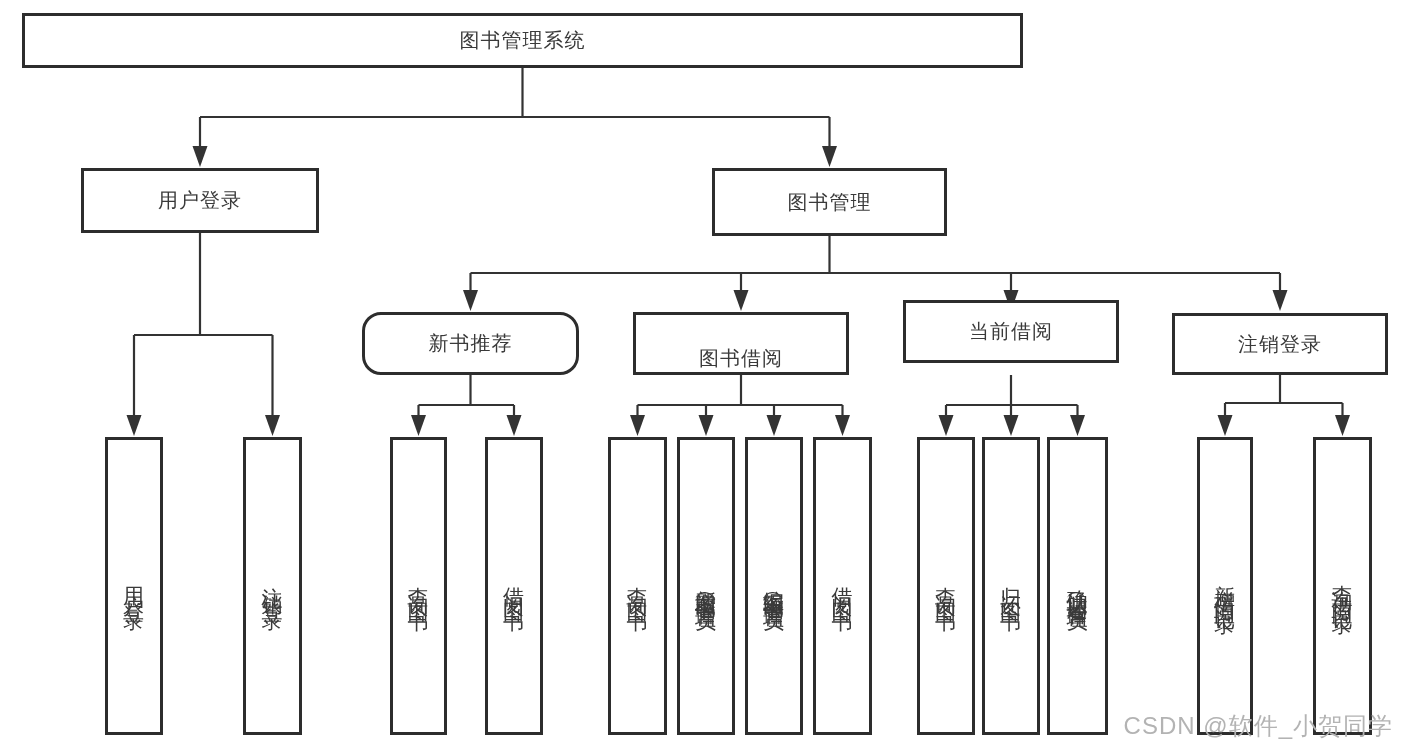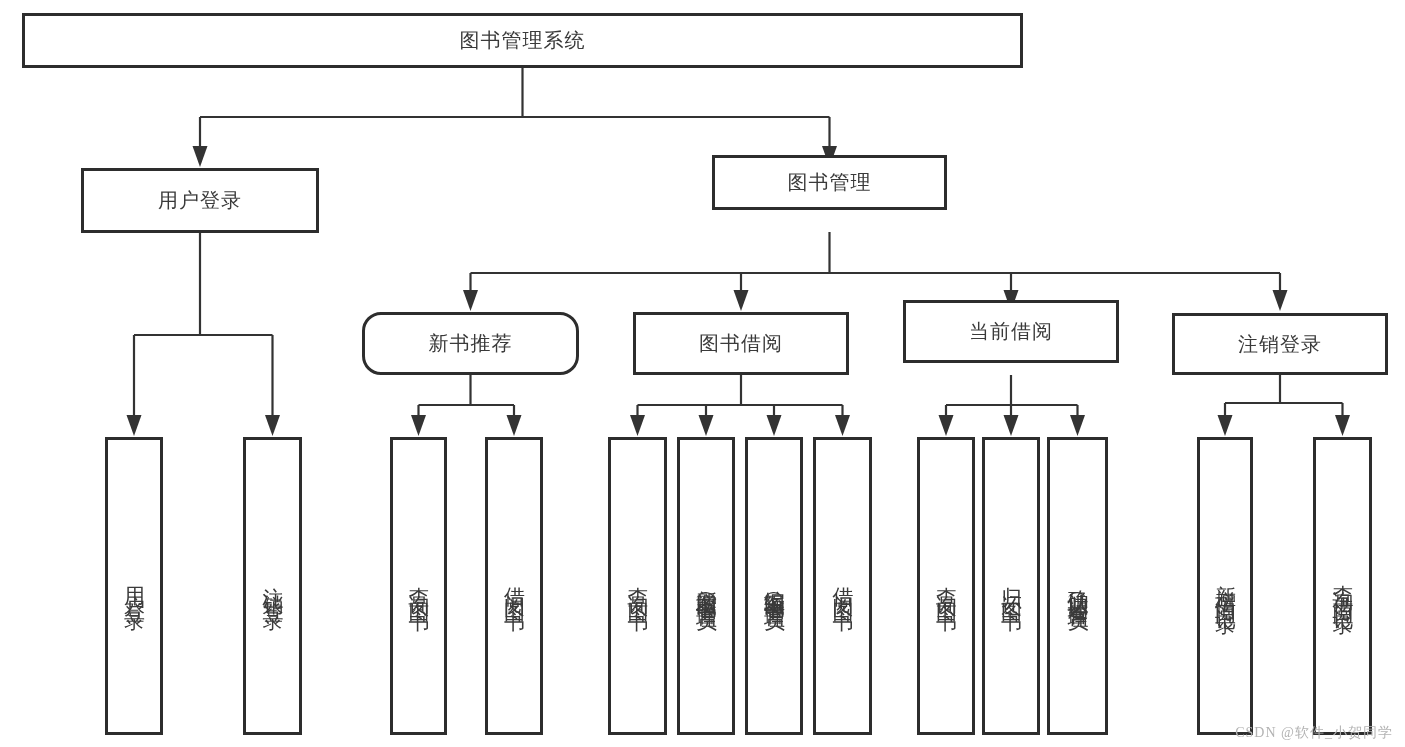--- a/index.html
+++ b/index.html
@@ -1,35 +1,35 @@
 <!DOCTYPE html>
 <html><head>
 <meta charset="utf-8">
 <style>
   html,body{margin:0;padding:0;background:#ffffff;}
   .stage{
     position:relative;width:1405px;height:747px;background:#ffffff;
-    font-family:Liberation Serif, serif;color:#3a3a3a;overflow:hidden;
+    font-family:Liberation Sans, sans-serif;color:#3a3a3a;overflow:hidden;
   }
   .box{
     position:absolute;box-sizing:border-box;background:#ffffff;
     border:3px solid #2d2d2d;display:flex;align-items:center;justify-content:center;
   }
   .hbox{font-size:20px;letter-spacing:1px;white-space:nowrap;}
   .vbox span{
     writing-mode:vertical-rl;text-orientation:mixed;
     font-size:21px;letter-spacing:8px;line-height:1;white-space:nowrap;
   }
   .vbox.sp6 span{letter-spacing:6px;}
   .vbox.sp3 span{letter-spacing:3px;}
   svg.wires{position:absolute;left:0;top:0;width:1405px;height:747px;}
   svg.wires path{stroke:#333333;stroke-width:2.2;fill:none;}
   svg.wires polygon{fill:#333333;stroke:none;}
   .watermark{
-    position:absolute;right:12px;bottom:5px;font-size:14px;
+    position:absolute;right:12px;bottom:5px;font-size:24px;
     color:#b3b3b3;letter-spacing:1px;white-space:nowrap;z-index:5;
   }
 </style>
 </head>
 <body>
 
 <div class="stage">
 
   <svg class="wires" viewBox="0 0 1405 747">
     <path d="M522.5 68 V117 M200 117 H829.5 M200 117 V147 M829.5 117 V147"></path>
@@ -62,28 +62,28 @@
     </g>
   </svg>
 
   <div class="box hbox" style="left:22px;top:13px;width:1001px;height:55px;">
     <span>图书管理系统</span>
   </div>
 
   <div class="box hbox" style="left:81px;top:168px;width:238px;height:65px;">
     <span>用户登录</span>
   </div>
-  <div class="box hbox" style="left:712px;top:155px;width:235px;height:55px;">
+  <div class="box hbox" style="left:712px;top:168px;width:235px;height:68px;">
     <span>图书管理</span>
   </div>
 
   <div class="box hbox" style="left:362px;top:312px;width:217px;height:63px;border-radius:19px;">
     <span>新书推荐</span>
   </div>
-  <div class="box hbox" style="left:633px;top:312px;width:216px;height:63px;">
+  <div class="box hbox" style="left:633px;top:312px;width:216px;height:63px;align-items:flex-end;">
     <span>图书借阅</span>
   </div>
   <div class="box hbox" style="left:903px;top:300px;width:216px;height:63px;align-items:center;">
     <span>当前借阅</span>
   </div>
   <div class="box hbox" style="left:1172px;top:313px;width:216px;height:62px;">
     <span>注销登录</span>
   </div>
 
   <div class="box vbox" style="left:105px;top:437px;width:58px;height:298px;">

